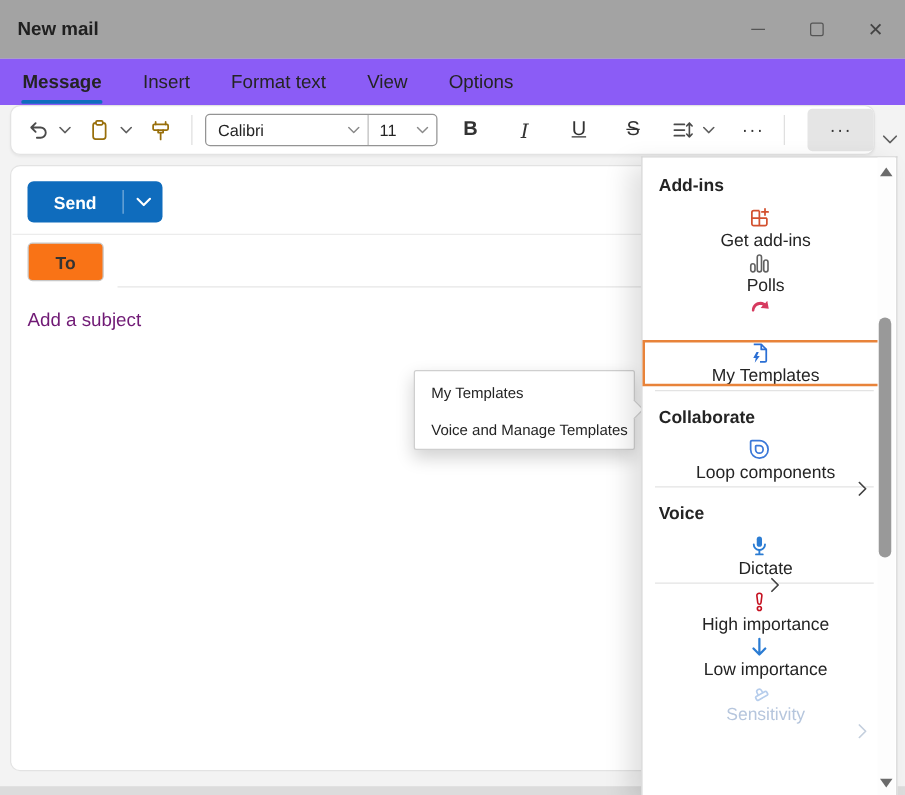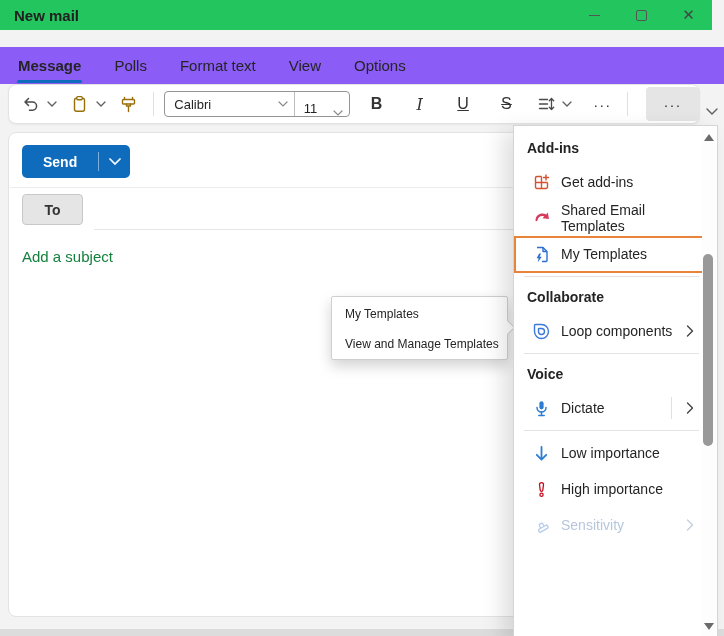--- a/index.html
+++ b/index.html
@@ -5,70 +5,70 @@
   * { box-sizing: border-box; margin: 0; padding: 0; }
   html,body { width:724px; height:636px; }
   body {
     position:relative; overflow:hidden;
     background:#f3f3f3;
     font-family:"Liberation Sans", sans-serif;
     color:#242424;
     -webkit-font-smoothing:antialiased;
   }
   
-  .titlebar{position:absolute;top:0;left:0;right:12px;height:30px;background:#22c55e;display:flex;align-items:center;}
+  .titlebar{position:absolute;top:0;left:0;right:0;height:47px;background:#a3a3a3;display:flex;align-items:center;}
   .title{margin-left:14px;font-size:15px;font-weight:600;color:#202020;}
   .win-controls{margin-left:auto;display:flex;height:100%;}
   .win-btn{width:47px;height:100%;display:flex;align-items:center;justify-content:center;color:#555;cursor:default;}
   .min-glyph{display:block;width:11px;border-top:1.4px solid #555;}
   .max-glyph{display:block;width:11px;height:11px;border:1.4px solid #555;border-radius:2px;}
   .close-glyph{font-size:15px;color:#444;}
   
   .tabrow{position:absolute;top:47px;left:0;right:0;height:37px;display:flex;align-items:center;padding-left:17px;gap:31px;font-size:15px;background:#8b5cf6;}
   .tab{position:relative;padding:2px 1px;cursor:default;color:#242424;}
   .tab.active{font-weight:700;}
   .tab.active::after{content:"";position:absolute;left:0;right:0;bottom:-7px;height:3px;border-radius:2px;background:#0f6cbd;}
   
   .ribbon{position:absolute;left:8px;top:84px;width:692px;height:40px;background:#fff;border:1px solid #e3e3e3;border-radius:8px;box-shadow:0 1px 2px rgba(0,0,0,.05);display:flex;align-items:center;padding-left:8px;}
   .rb{height:30px;display:flex;align-items:center;justify-content:center;border-radius:4px;}
   .rb-chev{margin-left:3px;margin-right:8px;display:flex;align-items:center;}
   .rib-sep{width:1px;height:24px;background:#e0e0e0;margin:0 10px;}
   .fontbox{display:flex;align-items:center;height:26px;border:1px solid #949494;border-radius:4px;overflow:hidden;background:#fff;}
   .font-name{width:132px;height:100%;display:flex;align-items:center;padding:0 6px 0 9px;font-size:13px;border-right:1px solid #bdbdbd;}
   .font-name span:first-child{flex:1;}
-  .font-size{width:55px;height:100%;display:flex;align-items:flex-end;padding:0 6px 0 9px;font-size:13px;}
+  .font-size{width:55px;height:100%;display:flex;align-items:center;padding:0 6px 0 9px;font-size:13px;}
   .font-size span:first-child{flex:1;}
   .fmt{width:34px;font-size:16px;color:#333;margin-left:10px;}
   .fmt.b{font-weight:700;}
   .fmt.i{font-family:"DejaVu Serif",serif;font-style:italic;}
   .fmt.u{text-decoration:underline;}
   .fmt.s{text-decoration:line-through;}
   .more-btn{width:30px;margin-left:8px;font-size:15px;letter-spacing:1px;color:#333;}
   .more-overflow{width:54px;height:34px;background:#e5e5e5;border-radius:4px;margin-left:8px;font-size:15px;letter-spacing:1px;color:#333;display:flex;align-items:center;justify-content:center;}
   .ribbon-collapse{position:absolute;left:701px;top:99px;width:21px;height:24px;display:flex;align-items:center;justify-content:center;}
   
   .compose{position:absolute;left:8px;top:132px;width:692px;height:485px;background:#fff;border:1px solid #e3e3e3;border-radius:8px;padding-left:16px;}
   .send-split{position:absolute;left:13px;top:12px;height:33px;display:flex;align-items:stretch;background:#0f6cbd;border-radius:5px;color:#fff;overflow:hidden;}
   .send-main{padding:0 21px;display:flex;align-items:center;font-size:14px;font-weight:600;}
   .send-divider{width:1px;background:rgba(255,255,255,.45);margin:7px 0;}
   .send-chev{width:31px;display:flex;align-items:center;justify-content:center;}
   .compose-div1{position:absolute;top:54px;left:1px;right:1px;height:1px;background:#ececec;}
-  .to-btn{position:absolute;left:13px;top:61px;width:61px;height:31px;border:1px solid #c8c8c8;border-radius:4px;display:flex;align-items:center;justify-content:center;font-size:14px;font-weight:600;color:#333;background:#e5e5e5;}
+  .to-btn{position:absolute;left:13px;top:61px;width:61px;height:31px;border:1px solid #c8c8c8;border-radius:4px;display:flex;align-items:center;justify-content:center;font-size:14px;font-weight:600;color:#333;background:#f97316;}
   .to-line{position:absolute;top:96px;left:85px;right:1px;height:1px;background:#e6e6e6;}
-  .subject{position:absolute;top:115px;left:13px;font-size:15px;color:#15803d;}
+  .subject{position:absolute;top:115px;left:13px;font-size:15px;color:#701a75;}
   .body-area{position:absolute;top:140px;left:1px;right:1px;bottom:1px;border-radius:0 0 8px 8px;}
   .bottom-strip{position:absolute;left:0;right:0;top:629px;height:7px;background:#dcdcdc;}
   
   .dropdown{position:absolute;left:331px;top:296px;width:177px;height:64px;background:#fff;border:1px solid #cfcfcf;border-radius:2px;box-shadow:0 6px 14px rgba(0,0,0,.18);z-index:5;padding-top:2px;}
   .dd-item{height:30px;display:flex;align-items:center;padding-left:13px;font-size:12px;color:#242424;}
   .dd-arrow{position:absolute;right:-6px;top:25px;width:11px;height:11px;background:#fff;border-top:1px solid #cfcfcf;border-right:1px solid #cfcfcf;transform:rotate(45deg);}
   
   .panel{position:absolute;left:513px;top:125px;width:205px;height:511px;background:#fff;border:1px solid #d4d4d4;border-bottom:none;box-shadow:-10px 6px 20px rgba(0,0,0,.13);z-index:10;padding-top:6px;}
   .p-header{height:32px;display:flex;align-items:center;padding-left:13px;font-size:14px;font-weight:700;color:#242424;}
-  .p-item{height:36px;display:flex;align-items:center;padding:0 8px 0 17px;margin-right:15px;position:relative;font-size:14px;color:#242424;cursor:default;}
+  .p-item{height:36px;display:flex;align-items:center;padding:0 8px 0 17px;margin-right:15px;position:relative;font-size:14px;color:#242424;cursor:default;flex-direction:column;}
   .p-icon{width:20px;height:20px;margin-right:10px;flex:none;display:flex;align-items:center;justify-content:center;}
   .p-item.hl::after{content:"";position:absolute;left:0;top:0;bottom:-1px;right:-9px;border:2px solid #e8833a;pointer-events:none;}
   .p-div{height:1px;background:#e3e3e3;margin:4px 18px 4px 10px;}
   .chev-right{margin-left:auto;display:flex;align-items:center;}
   .v-div{width:1px;height:22px;background:#e0e0e0;margin-left:auto;}
   .chev-after-div{margin-left:14px;display:flex;align-items:center;}
   .p-item.disabled{color:#b6c6dd;}
   
   .sbar{position:absolute;top:0;right:1px;width:14px;bottom:0;background:#fdfdfd;}
   .sb-up{position:absolute;top:8px;left:2px;width:0;height:0;border-left:5px solid transparent;border-right:5px solid transparent;border-bottom:7px solid #6b6b6b;}
@@ -88,21 +88,21 @@
         <span class="max-glyph"></span>
       </div>
     <div class="win-btn">
         <span class="close-glyph">✕</span>
       </div>
   </div>
 </div>
 
 <div class="tabrow">
   <div class="tab active">Message</div>
-  <div class="tab">Polls</div>
+  <div class="tab">Insert</div>
   <div class="tab">Format text</div>
   <div class="tab">View</div>
   <div class="tab">Options</div>
 </div>
 
 <div class="ribbon">
   <div class="rb" style="width:28px">
     <svg width="19" height="19" viewBox="0 0 19 19">
         <path d="M7.5 3.5 L4 7 L7.5 10.5 M4 7 H11.5 A4.1 4.1 0 0 1 11.5 15.2 H8.5" fill="none" stroke="#4a4a4a" stroke-width="1.5" stroke-linecap="round" stroke-linejoin="round"></path>
       </svg>
@@ -183,45 +183,54 @@
   <div class="compose-div1"></div>
   <div class="to-btn">To</div>
   <div class="to-line"></div>
   <div class="subject">Add a subject</div>
   <div class="body-area"></div>
 </div>
 <div class="bottom-strip"></div>
 
 <div class="dropdown">
   <div class="dd-item">My Templates</div>
-  <div class="dd-item">View and Manage Templates</div>
+  <div class="dd-item">Voice and Manage Templates</div>
   <div class="dd-arrow"></div>
 </div>
 
 <div class="panel">
   <div class="p-header">Add-ins</div>
 
   <div class="p-item">
     <span class="p-icon">
       <svg width="19" height="19" viewBox="0 0 19 19">
           <path d="M9.5 3.5 H5 a1.5 1.5 0 0 0 -1.5 1.5 v9 a1.5 1.5 0 0 0 1.5 1.5 h9 a1.5 1.5 0 0 0 1.5 -1.5 V9.5 M3.5 9.5 h12 M9.5 3.5 v12" fill="none" stroke="#d35230" stroke-width="1.4" stroke-linejoin="round"></path>
           <path d="M14 2 v5 M11.5 4.5 h5" stroke="#d35230" stroke-width="1.4" stroke-linecap="round"></path>
         </svg>
     </span>
     <span>Get add-ins</span>
   </div>
 
+  <div class="p-item">
+    <span class="p-icon">
+      <svg width="19" height="19" viewBox="0 0 19 19">
+          <rect x="2.6" y="10" width="3.4" height="6.5" rx="1.7" fill="none" stroke="#616161" stroke-width="1.3"></rect>
+          <rect x="7.8" y="3" width="3.4" height="13.5" rx="1.7" fill="none" stroke="#616161" stroke-width="1.3"></rect>
+          <rect x="13" y="7" width="3.4" height="9.5" rx="1.7" fill="none" stroke="#616161" stroke-width="1.3"></rect>
+        </svg>
+    </span>
+    <span>Polls</span>
+  </div>
 
   <div class="p-item">
     <span class="p-icon">
       <svg width="19" height="19" viewBox="0 0 19 19">
           <path d="M3.5 11.5 C3.5 5.5 10 2.8 14.2 5.6 L15.8 3.6 L17 10 L10.5 9.3 L12.2 7.3 C9 6.2 5.8 7.8 5.4 11.8 C4.6 12.6 3.9 12.3 3.5 11.5 Z" fill="#d63a5f"></path>
         </svg>
     </span>
-    <span>Shared Email Templates</span>
   </div>
 
 
   <div class="p-item hl">
     <span class="p-icon">
       <svg width="19" height="19" viewBox="0 0 19 19">
           <path d="M5 2.5 h6 l4 4 v9 a1 1 0 0 1 -1 1 H10" fill="none" stroke="#2b6fd4" stroke-width="1.4" stroke-linejoin="round"></path>
           <path d="M11 2.5 v4 h4" fill="none" stroke="#2b6fd4" stroke-width="1.4" stroke-linejoin="round"></path>
           <path d="M7.2 8.5 L4.6 13.3 H6.6 L5.8 17.2 L9.8 11.8 H7.6 L9 8.5 Z" fill="#2b6fd4"></path>
         </svg>
@@ -265,34 +274,34 @@
           <polyline points="1.5,1 6.5,6 1.5,11" fill="none" stroke="#424242" stroke-width="1.4" stroke-linecap="round" stroke-linejoin="round"></polyline>
         </svg>
     </span>
   </div>
 
   <div class="p-div"></div>
 
   <div class="p-item">
     <span class="p-icon">
       <svg width="19" height="19" viewBox="0 0 19 19">
-          <path d="M9.5 3 v12.2 M4.8 10.8 L9.5 15.6 L14.2 10.8" fill="none" stroke="#2b7cd3" stroke-width="1.8" stroke-linecap="round" stroke-linejoin="round"></path>
-        </svg>
-    </span>
-    <span>Low importance</span>
-  </div>
-
-  <div class="p-item">
-    <span class="p-icon">
-      <svg width="19" height="19" viewBox="0 0 19 19">
           <path d="M9.5 2.6 c-1.4 0 -2.1 .9 -2 2 l.7 5.6 c.1 .7 .6 1.2 1.3 1.2 s1.2 -.5 1.3 -1.2 l.7 -5.6 c.1 -1.1 -.6 -2 -2 -2 Z" fill="none" stroke="#c50f1f" stroke-width="1.3"></path>
           <circle cx="9.5" cy="14.8" r="1.6" fill="none" stroke="#c50f1f" stroke-width="1.3"></circle>
         </svg>
     </span>
     <span>High importance</span>
+  </div>
+
+  <div class="p-item">
+    <span class="p-icon">
+      <svg width="19" height="19" viewBox="0 0 19 19">
+          <path d="M9.5 3 v12.2 M4.8 10.8 L9.5 15.6 L14.2 10.8" fill="none" stroke="#2b7cd3" stroke-width="1.8" stroke-linecap="round" stroke-linejoin="round"></path>
+        </svg>
+    </span>
+    <span>Low importance</span>
   </div>
 
   <div class="p-item disabled">
     <span class="p-icon">
       <svg width="19" height="19" viewBox="0 0 19 19">
           <g transform="rotate(-30 9.5 9.5)" fill="none" stroke="#b6cdec" stroke-width="1.3">
             <rect x="4.5" y="11.5" width="10" height="3.4" rx="1"></rect>
             <path d="M7.5 11.5 v-2.2 c0 -2.6 4 -2.6 4 0 v2.2"></path>
           </g>
         </svg>

